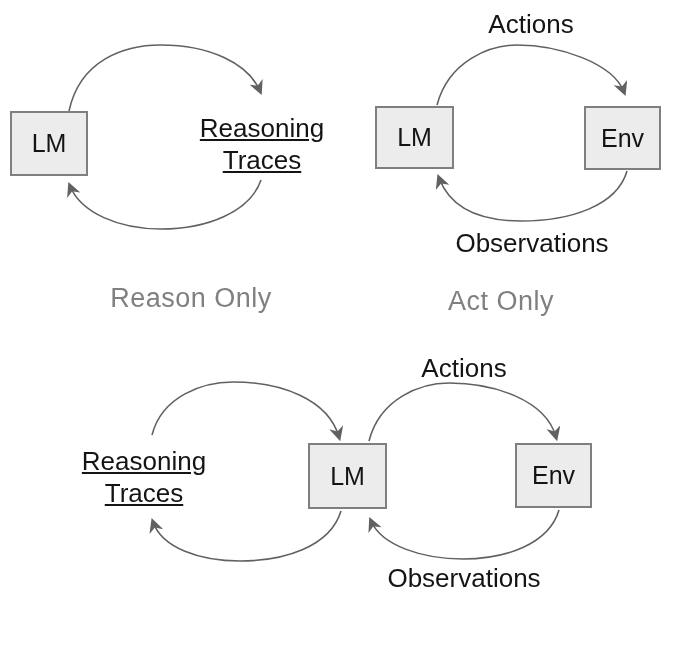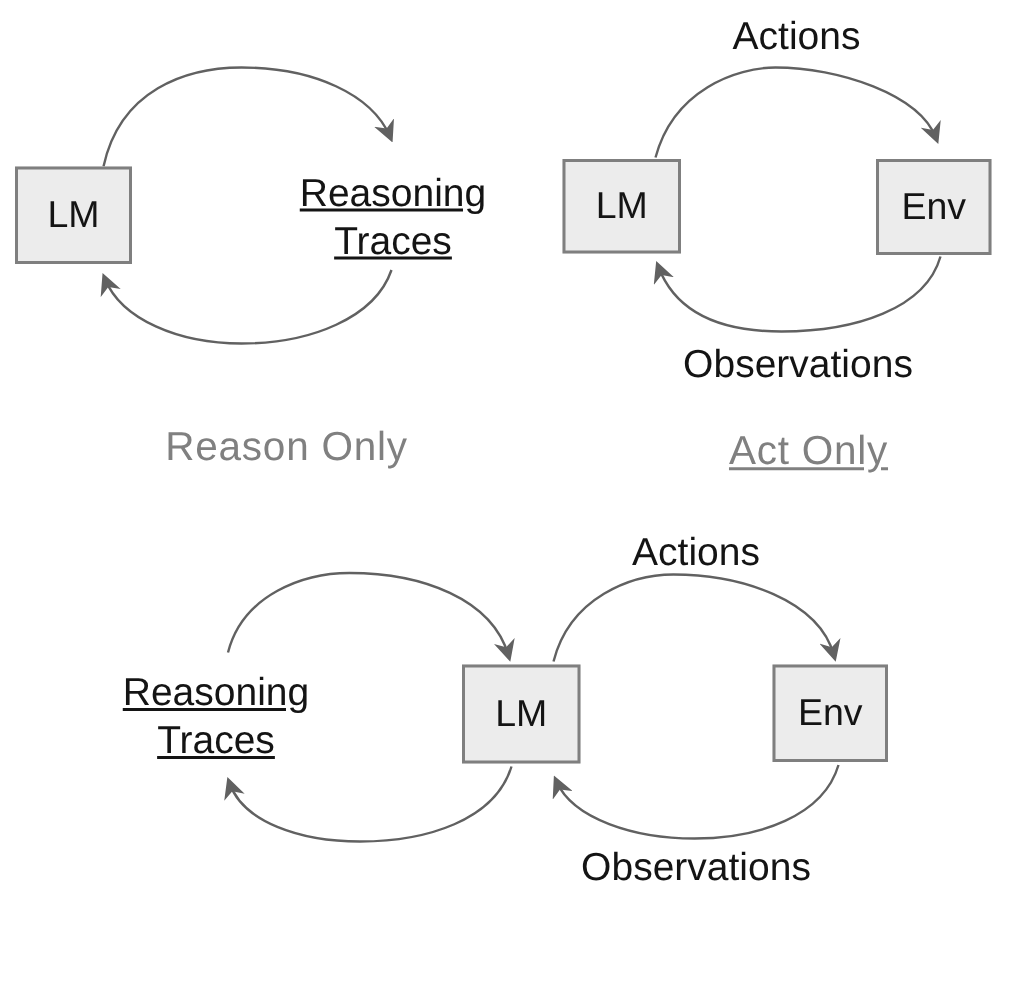--- a/index.html
+++ b/index.html
@@ -44,21 +44,21 @@
   .caption.red{color:var(--caption-red,#cc1414);}
   #p1-lm{left:10px;top:111px;width:78px;height:65px;}
   #p2-lm{left:375px;top:106px;width:79px;height:63px;}
   #p2-env{left:584px;top:106px;width:77px;height:64px;}
   #p3-lm{left:308px;top:443px;width:79px;height:66px;}
   #p3-env{left:515px;top:443px;width:77px;height:65px;}
   #p1-traces{left:262px;top:144px;}
   #p1-caption{left:163px;top:298px;margin-left:28px;}
   #p2-actions{left:531px;top:24px;}
   #p2-obs{left:532px;top:243px;}
-  #p2-caption{left:539px;top:301px;text-decoration:underline;}
+  #p2-caption{left:501px;top:301px;}
   #p3-traces{left:144px;top:477px;}
   #p3-actions{left:464px;top:368px;}
   #p3-obs{left:464px;top:578px;}
   #p3-caption{left:350px;top:636px;}
 </style>
 </head>
 <body>
 
 <div class="canvas">
 

